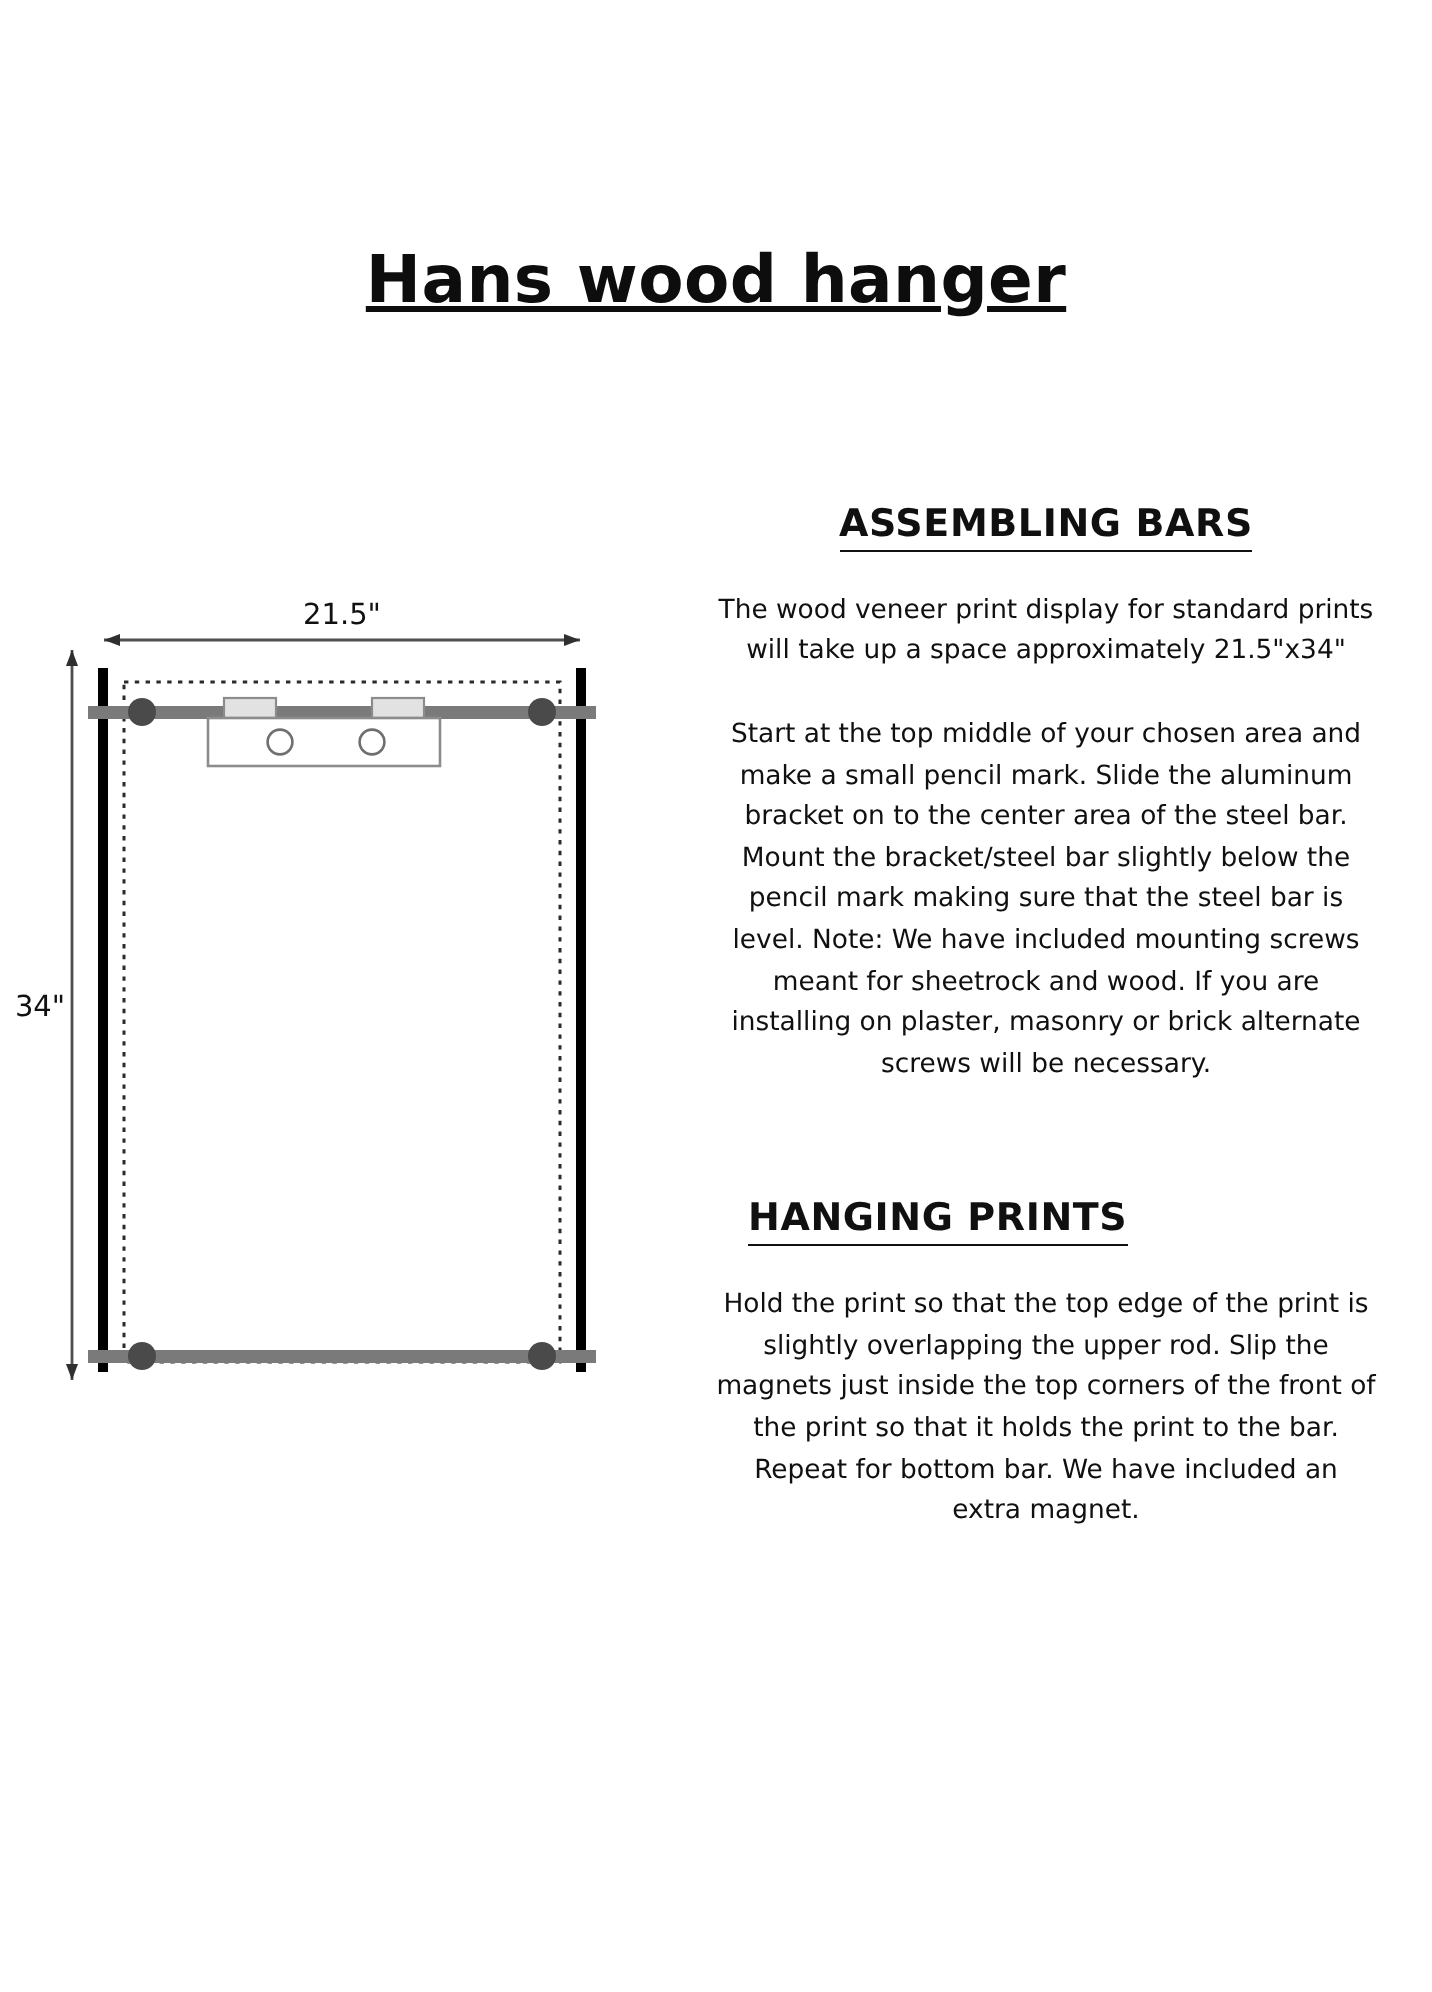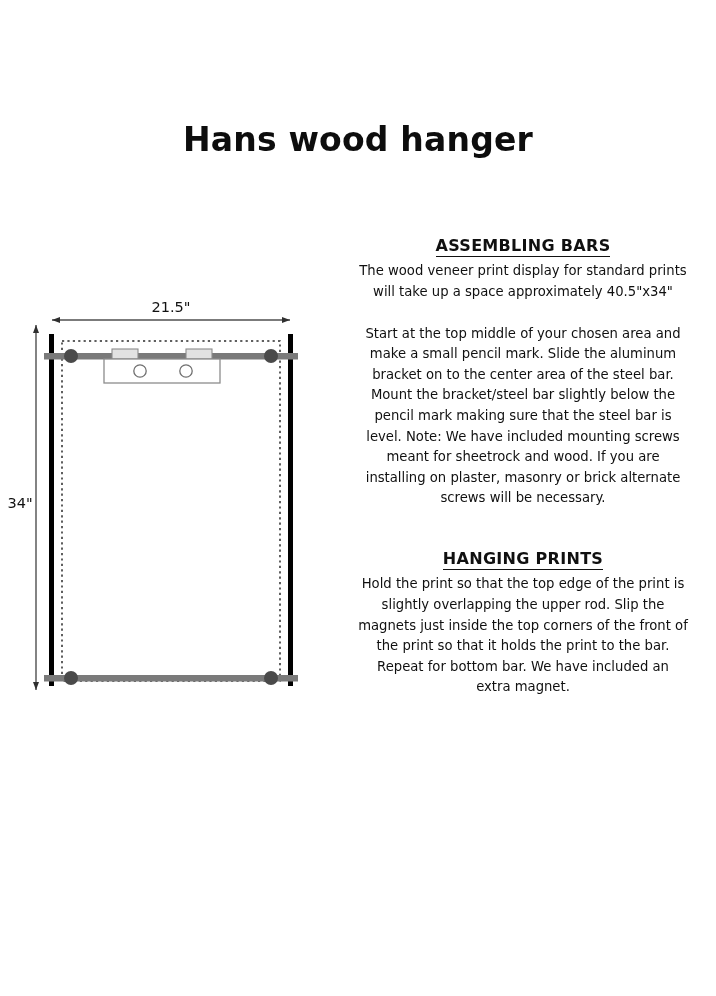--- a/index.html
+++ b/index.html
@@ -23,20 +23,21 @@
     top: 100px;
     left: 0;
     width: 716px;
     text-align: center;
     font-family: "DejaVu Sans", sans-serif;
     font-size: 33px;
     font-weight: 700;
     letter-spacing: 0.2px;
     color: #0d0d0d;
     line-height: 1.1;
+    text-decoration: underline;
   }
 
   
   #diagram {
     position: absolute;
     left: 0px;
     top: 290px;
     width: 330px;
     height: 420px;
   }
@@ -48,32 +49,32 @@
     left: 358px;
     top: 236px;
     width: 330px;
     font-size: 13.2px;
     line-height: 20.6px;
     color: #101010;
     text-align: center;
   }
   .section-head {
     font-weight: 700;
-    font-size: 16px;
+    font-size: 19px;
     letter-spacing: 0.3px;
-    margin: 0;
+    margin: 16px;
   }
   .section-head .ul {
     display: inline-block;
     border-bottom: 1.6px solid #111111;
     padding-bottom: 1px;
     line-height: 1.15;
   }
   .head-center { text-align: center; }
-  .head-left   { text-align: center; }
+  .head-left   { text-align: left; }
   .para {
     margin: 0;
     text-align: center;
   }
   .gap-lg { height: 21px; }
   .gap-md { height: 19px; }
   .gap-sm { height: 4px; }
 </style>
 </head>
 <body>
@@ -120,21 +121,21 @@
     <text x="20" y="218" text-anchor="middle" font-family="DejaVu Sans, sans-serif" font-size="14.5" fill="#111111">34"</text>
   </svg>
 </div>
 
 <div id="instructions">
 
   <div class="section-head head-center">
     <span class="ul">ASSEMBLING BARS</span>
   </div>
   <div class="gap-sm"></div>
-  <p class="para">The wood veneer print display for standard prints will take up a space approximately 40.5"x34"</p>
+  <p class="para">The wood veneer print display for standard prints will take up a space approximately 21.5"x34"</p>
 
   <div class="gap-lg"></div>
 
   <p class="para">Start at the top middle of your chosen area and make a small pencil mark.  Slide the aluminum bracket on to the center area of the steel bar. Mount the bracket/steel bar slightly below the pencil mark making sure that the steel bar is level.  Note: We have included mounting screws meant for sheetrock and wood.  If you are installing on plaster, masonry or brick alternate screws will be necessary.</p>
 
   <div class="gap-lg"></div>
 
 
   <div class="gap-md"></div>
 

